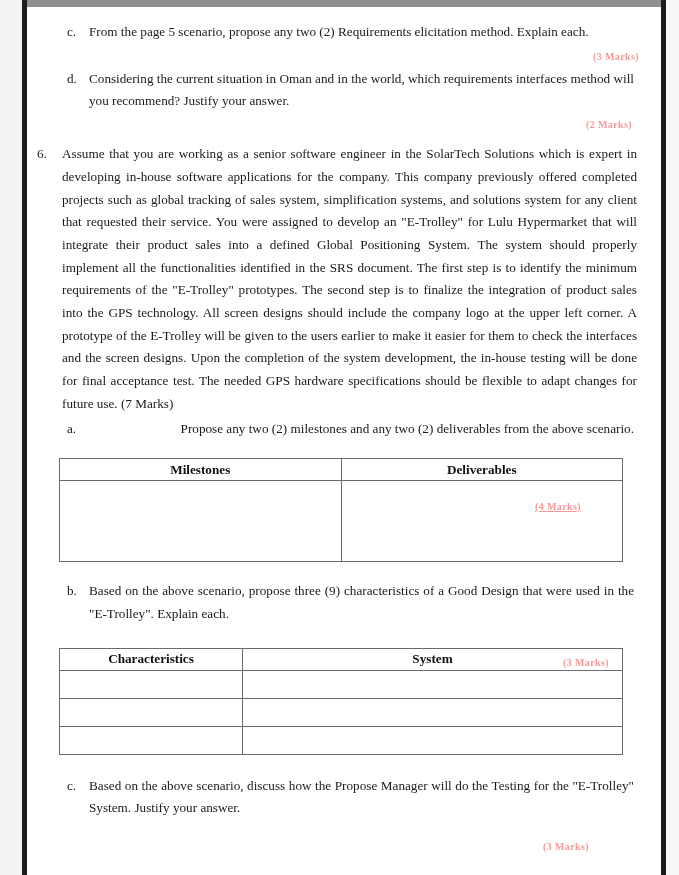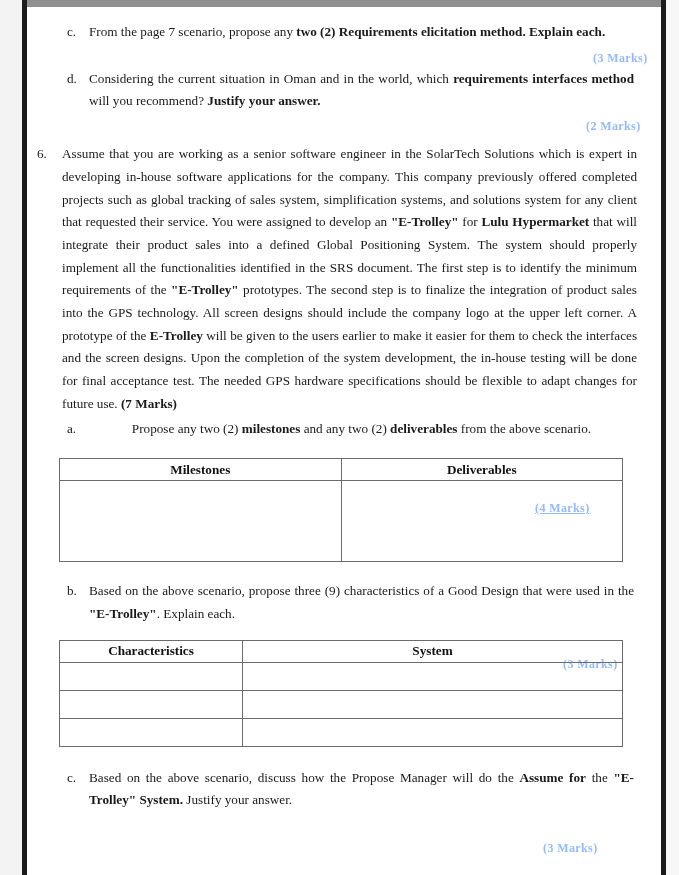--- a/index.html
+++ b/index.html
@@ -71,49 +71,49 @@
     color: #1a1a1a;
   }
   .q-marker {
     flex: 0 0 auto;
     text-align: left;
   }
   .q-body {
     flex: 1 1 auto;
     text-align: justify;
   }
-  .q-body.nojust { text-align: center; }
+  .q-body.nojust { text-align: right; }
 
   
   .sub-item {
     margin-left: 40px;
   }
   .sub-item .q-marker {
     width: 22px;
   }
   .sub-item .q-body {
     max-width: 545px;
   }
 
   
   .num-item {
     margin-left: 10px;
   }
   .num-item .q-marker {
     width: 25px;
   }
 
-  b, .bold { font-weight: bold; }
+  b, .bold { font-weight: normal; }
 
   
   .marks-faded {
     position: absolute;
-    font-size: 12px;
+    font-size: 10px;
     font-weight: bold;
-    color: #3b82f6;
+    color: #ef4444;
     opacity: 0.55;
     filter: blur(0.7px);
     letter-spacing: 0.4px;
     white-space: nowrap;
     user-select: none;
   }
 
   
   table.doc-table {
     border-collapse: collapse;
@@ -151,21 +151,21 @@
   <div class="page-edge-top"></div>
   <div class="page-edge-right"></div>
   <div class="scan-gutter-right"></div>
 
   <div class="page-sheet">
     <div class="content">
 
       <div class="q-item sub-item" style="margin-top:14px;">
         <span class="q-marker">c.</span>
         <span class="q-body">
-          <span>From the page 7 scenario, propose any </span><b>two (2) Requirements elicitation method. Explain each.</b>
+          <span>From the page 5 scenario, propose any </span><b>two (2) Requirements elicitation method. Explain each.</b>
         </span>
       </div>
       <div class="marks-faded" style="left:566px; top:44px;">(3 Marks)</div>
 
       <div class="q-item sub-item" style="margin-top:24px;">
         <span class="q-marker">d.</span>
         <span class="q-body">
           <span>Considering the current situation in Oman and in the world, which </span><b>requirements interfaces method</b><span> will you recommend?  </span><b>Justify your answer.</b>
         </span>
       </div>
@@ -208,21 +208,21 @@
       </div>
 
       <div class="q-item sub-item" style="margin-top:18px;">
         <span class="q-marker">b.</span>
         <span class="q-body">
           <span>Based on the above scenario, propose three (9) characteristics of a Good Design that were used in the </span><b>"E-Trolley"</b><span>. Explain each.</span>
         </span>
       </div>
       <div class="marks-faded" style="left:536px; top:650px;">(3 Marks)</div>
 
-      <div class="tbl-wrap" style="margin-top:14px;border-radius:29px;">
+      <div class="tbl-wrap" style="margin-top:22px;border-radius:29px;">
         <table class="doc-table">
           <colgroup>
               <col style="width:32.5%">
               <col style="width:67.5%">
             </colgroup>
           <thead>
             <tr>
               <th>Characteristics</th>
               <th>System</th>
             </tr>
@@ -240,20 +240,20 @@
               <td class="empty-cell"></td>
               <td class="empty-cell"></td>
             </tr>
           </tbody>
         </table>
       </div>
 
       <div class="q-item sub-item" style="margin-top:20px;">
         <span class="q-marker">c.</span>
         <span class="q-body">
-          <span>Based on the above scenario, discuss how the Propose Manager will do the </span><b>Assume for</b><span> the </span><b>"E-Trolley" System.</b><span> Justify your answer.</span>
+          <span>Based on the above scenario, discuss how the Propose Manager will do the </span><b>Testing for</b><span> the </span><b>"E-Trolley" System.</b><span> Justify your answer.</span>
         </span>
       </div>
       <div class="marks-faded" style="left:516px; top:834px;">(3 Marks)</div>
 
     </div>
   </div>
 </div>
 
 </body></html>

